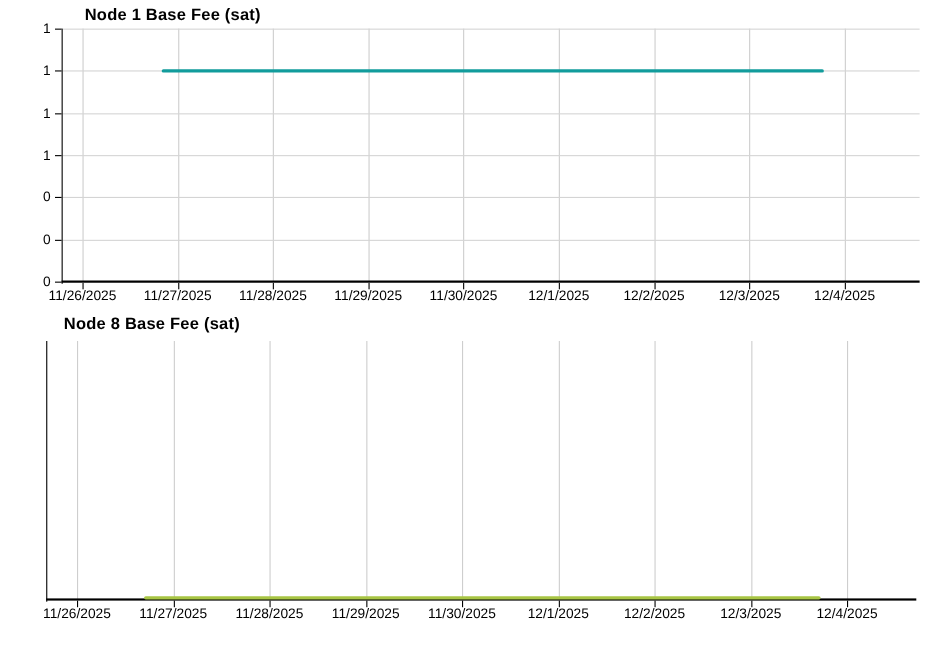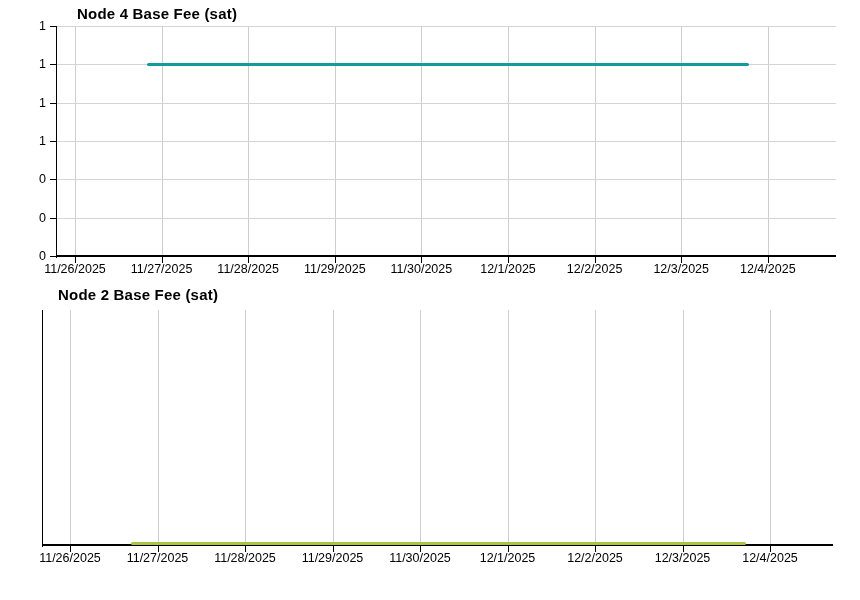--- a/index.html
+++ b/index.html
@@ -55,21 +55,21 @@
     font-size: 12.5px;
     color: #000000;
     line-height: 16px;
   }
   .fee-line { border-radius: 2px; }
 </style>
 </head>
 <body>
 
 <div id="stage">
-  <h2 class="chart-title" id="title1">Node 4 Base Fee (sat)</h2>
+  <h2 class="chart-title" id="title1">Node 1 Base Fee (sat)</h2>
   <div class="plot-layer" id="plot1">
       <div class="v-grid" style="left: 75px; top: 26px; height: 230px;"></div>
       <div class="x-tick" style="left: 75px; top: 257px;"></div>
       <div class="x-tick-label" style="left: 30px; top: 262px;">11/26/2025</div>
       <div class="v-grid" style="left: 161.6px; top: 26px; height: 230px;"></div>
       <div class="x-tick" style="left: 161.6px; top: 257px;"></div>
       <div class="x-tick-label" style="left: 116.6px; top: 262px;">11/27/2025</div>
       <div class="v-grid" style="left: 248.2px; top: 26px; height: 230px;"></div>
       <div class="x-tick" style="left: 248.2px; top: 257px;"></div>
       <div class="x-tick-label" style="left: 203.2px; top: 262px;">11/28/2025</div>
@@ -110,21 +110,21 @@
       <div class="y-tick" style="left: 50px; top: 217.667px;"></div>
       <div class="y-tick-label" style="left: 16px; top: 209.667px;">0</div>
       <div class="h-grid" style="left: 57px; top: 256px; width: 779px;"></div>
       <div class="y-tick" style="left: 50px; top: 256px;"></div>
       <div class="y-tick-label" style="left: 16px; top: 248px;">0</div>
       <div class="y-axis" style="left: 55.5px; top: 26px; width: 1.5px; height: 232px; background: rgb(0, 0, 0);"></div>
       <div class="x-axis" style="left: 55.5px; top: 255px; width: 780.5px; background: rgb(0, 0, 0);"></div>
       <div class="fee-line" style="left: 146.878px; top: 62.8333px; width: 601.87px; height: 3px; background: rgb(18, 156, 156);"></div>
     </div>
 
-  <h2 class="chart-title" id="title2">Node 2 Base Fee (sat)</h2>
+  <h2 class="chart-title" id="title2">Node 8 Base Fee (sat)</h2>
   <div class="plot-layer" id="plot2">
       <div class="v-grid" style="left: 70px; top: 310px; height: 235px;"></div>
       <div class="x-tick" style="left: 70px; top: 546px;"></div>
       <div class="x-tick-label" style="left: 25px; top: 551px;">11/26/2025</div>
       <div class="v-grid" style="left: 157.5px; top: 310px; height: 235px;"></div>
       <div class="x-tick" style="left: 157.5px; top: 546px;"></div>
       <div class="x-tick-label" style="left: 112.5px; top: 551px;">11/27/2025</div>
       <div class="v-grid" style="left: 245px; top: 310px; height: 235px;"></div>
       <div class="x-tick" style="left: 245px; top: 546px;"></div>
       <div class="x-tick-label" style="left: 200px; top: 551px;">11/28/2025</div>

